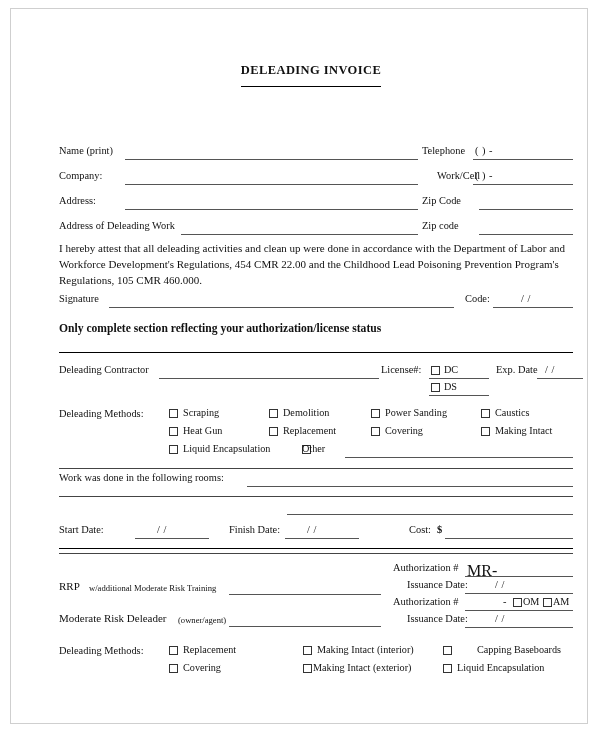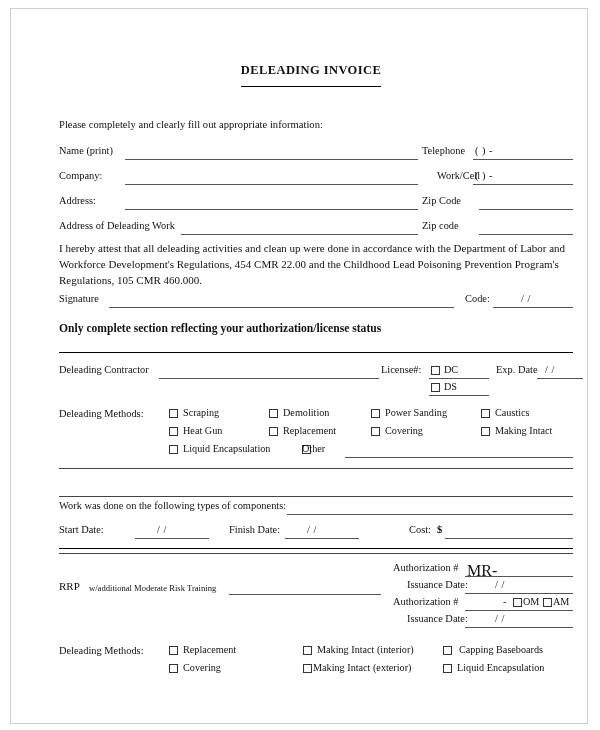--- a/index.html
+++ b/index.html
@@ -148,21 +148,20 @@
 </head>
 <body>
 
 <div class="page">
 <div class="inner">
 
   <div class="title">
     <span>DELEADING INVOICE</span>
   </div>
 
-  <div class="intro">Please completely and clearly fill out appropriate information:</div>
 
   <div class="row" style="top:136px;">
     <span class="lbl">Name (print)</span>
     <span class="line" style="left:66px; top:14px; width:293px;"></span>
     <span class="rlbl" style="left:363px;">Telephone</span>
     <span class="paren" style="left:416px;">(           )             -</span>
     <span class="line" style="left:414px; top:14px; width:100px;"></span>
   </div>
 
   <div class="row" style="top:161px;">
@@ -245,25 +244,28 @@
   <div class="row" style="top:435px;">
     <span class="cb" style="left:110px; top:1px;"></span>
     <span class="cbl" style="left:124px; top:-1px;">Liquid Encapsulation</span>
     <span class="cb" style="left:243px; top:1px;"></span>
     <span class="cbl" style="left:243px; top:-1px;">Other</span>
     <span class="line" style="left:286px; top:13px; width:228px;"></span>
   </div>
 
   <div class="rule-thin" style="top:459px;"></div>
 
+  <div class="row" style="top:463px;">
+    <span class="lbl">Work was done in the following rooms:</span>
+    <span class="line" style="left:188px; top:14px; width:326px;"></span>
+  </div>
 
   <div class="rule-thin" style="top:487px;"></div>
 
   <div class="row" style="top:491px;">
-    <span class="lbl">Work was done on the following types of components:</span>
     <span class="line" style="left:228px; top:14px; width:286px;"></span>
   </div>
 
   <div class="row" style="top:515px;">
     <span class="lbl">Start Date:</span>
     <span class="paren" style="left:98px;">/          /</span>
     <span class="line" style="left:76px; top:14px; width:74px;"></span>
     <span class="rlbl" style="left:170px;">Finish Date:</span>
     <span class="paren" style="left:248px;">/          /</span>
     <span class="line" style="left:226px; top:14px; width:74px;"></span>
@@ -302,29 +304,34 @@
     <span class="cbl" style="left:494px; top:0px;">AM</span>
     <span class="line" style="left:406px; top:14px; width:108px;"></span>
   </div>
 
   <div class="row" style="top:604px;">
     <span class="rlbl" style="left:348px;">Issuance Date:</span>
     <span class="paren" style="left:436px;">/          /</span>
     <span class="line" style="left:406px; top:14px; width:108px;"></span>
   </div>
 
+  <div class="row" style="top:603px;">
+    <span class="lbl mid">Moderate Risk Deleader</span>
+    <span class="lbl small" style="left:119px; top:3px;">(owner/agent)</span>
+    <span class="line" style="left:170px; top:14px; width:152px;"></span>
+  </div>
 
   <div class="row" style="top:636px;">
     <span class="lbl">Deleading Methods:</span>
     <span class="cb" style="left:110px; top:1px;"></span>
     <span class="cbl" style="left:124px; top:-1px;">Replacement</span>
     <span class="cb" style="left:244px; top:1px;"></span>
     <span class="cbl" style="left:258px; top:-1px;">Making Intact (interior)</span>
     <span class="cb" style="left:384px; top:1px;"></span>
-    <span class="cbl" style="left:400px; top:-1px;">Capping Baseboards</span>
+    <span class="cbl" style="left:418px; top:-1px;">Capping Baseboards</span>
   </div>
 
   <div class="row" style="top:654px;">
     <span class="cb" style="left:110px; top:1px;"></span>
     <span class="cbl" style="left:124px; top:-1px;">Covering</span>
     <span class="cb" style="left:244px; top:1px;"></span>
     <span class="cbl" style="left:254px; top:-1px;">Making Intact (exterior)</span>
     <span class="cb" style="left:384px; top:1px;"></span>
     <span class="cbl" style="left:398px; top:-1px;">Liquid Encapsulation</span>
   </div>

